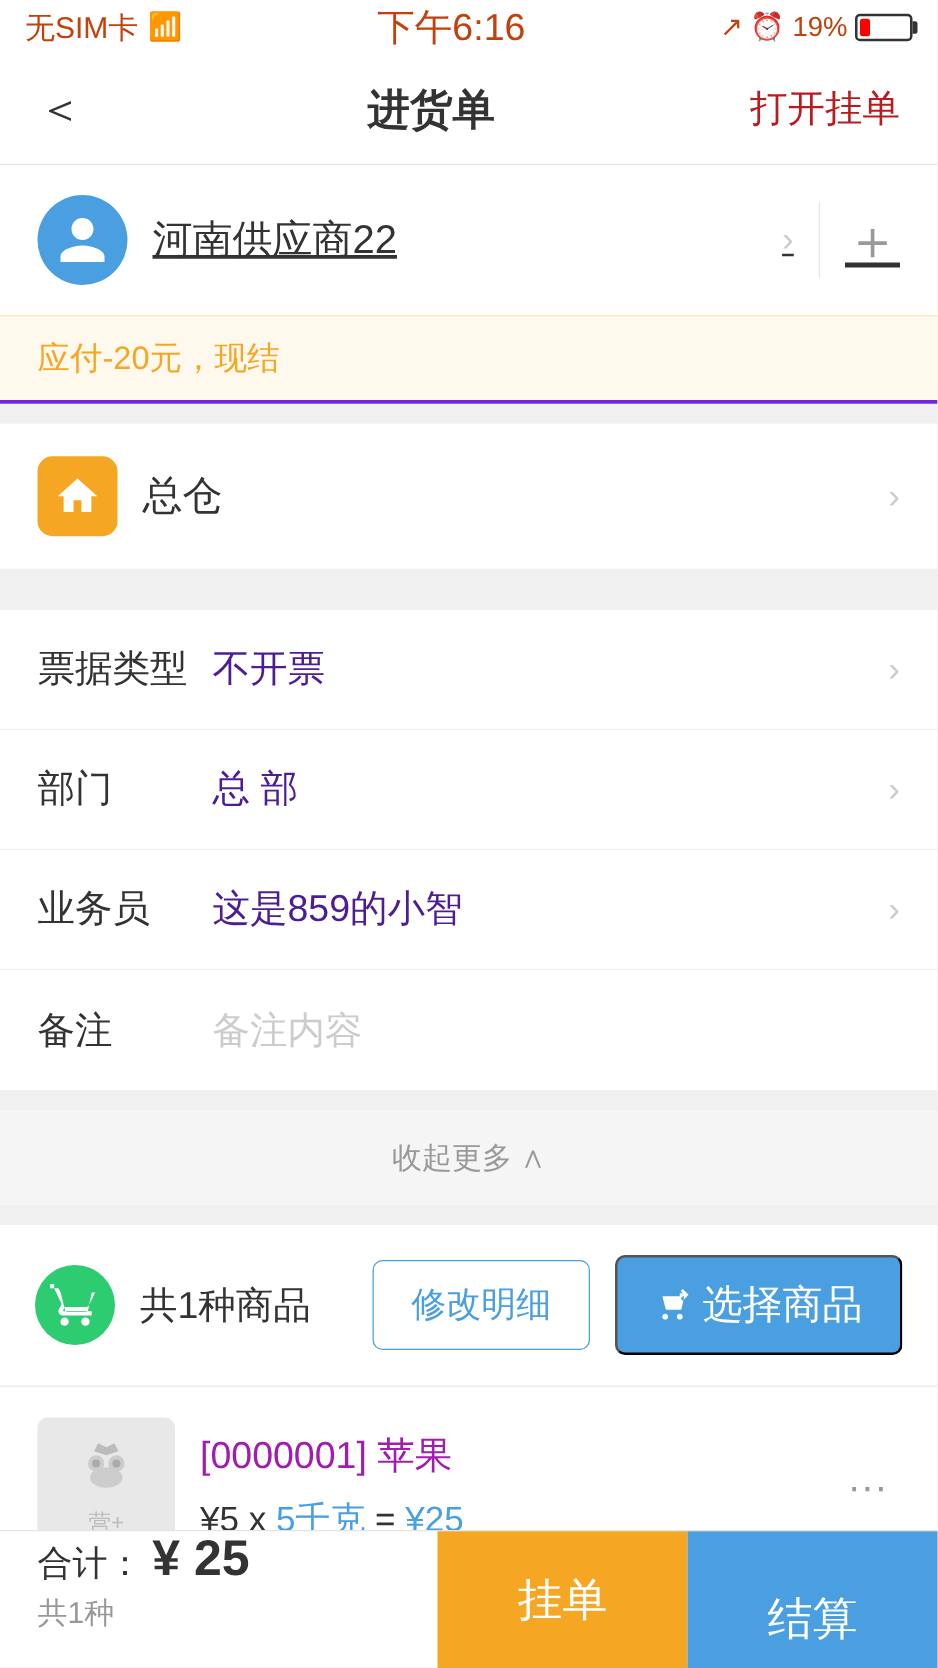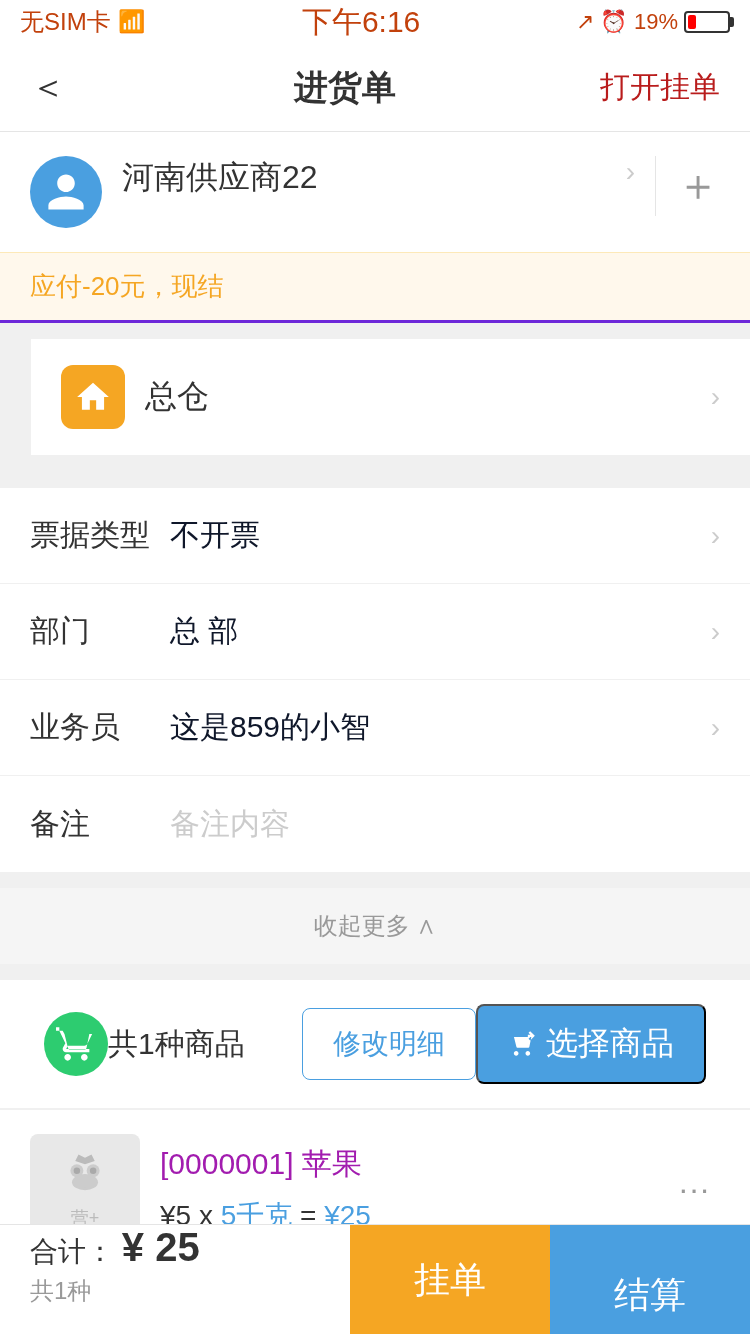--- a/index.html
+++ b/index.html
@@ -66,22 +66,24 @@
       margin-bottom: 16px;
     }
 
     
     .supplier-section {
       background: #fff;
       margin-bottom: 0;
     }
     .supplier-row {
       display: flex;
+      align-items: center;
       padding: 24px 30px;
       border-bottom: none;
+      text-decoration: underline;
     }
     .supplier-avatar {
       width: 72px; height: 72px; border-radius: 50%; background: #4a9fe0;
       display: flex; align-items: center; justify-content: center;
       margin-right: 20px; flex-shrink: 0;
     }
     .supplier-avatar svg { width: 44px; height: 44px; fill: #fff; }
     .supplier-name {
       flex: 1;
       font-size: 32px;
@@ -100,21 +102,20 @@
       color: #f5a623;
       border-top: 1px solid #fde9b8;
       border-bottom: 3px solid #6d28d9;
     }
 
     
     .warehouse-section {
       background: #fff;
       margin-top: 16px;
       margin-bottom: 0;
-      margin-left: 31px;
     }
     .row-item {
       display: flex;
       align-items: center;
       padding: 26px 30px;
       border-bottom: 1px solid #f0f0f0;
       background: #fff;
     }
     .row-item:last-child { border-bottom: none; }
     .row-icon {
@@ -144,41 +145,42 @@
     .form-row:last-child { border-bottom: none; }
     .form-key {
       font-size: 30px;
       color: #333;
       width: 140px;
       flex-shrink: 0;
     }
     .form-value {
       flex: 1;
       font-size: 30px;
-      color: #0f172a;
+      color: #4c1d95;
     }
     .form-value.placeholder { color: #ccc; }
 
     
     .collapse-bar {
       background: #f5f5f5;
       text-align: center;
       padding: 22px 0;
       font-size: 24px;
       color: #999;
       margin-top: 0;
     }
 
     
     .product-header {
       background: #fff;
       display: flex;
       align-items: center;
-      padding: 24px 44px;
+      padding: 24px 28px;
       margin-top: 16px;
+      gap: 20px;
     }
     .product-icon {
       width: 64px; height: 64px; border-radius: 50%; background: #2dcc70;
       display: flex; align-items: center; justify-content: center; flex-shrink: 0;
     }
     .product-icon svg { width: 40px; height: 40px; fill: #fff; }
     .product-count {
       flex: 1;
       font-size: 30px;
       color: #333;

